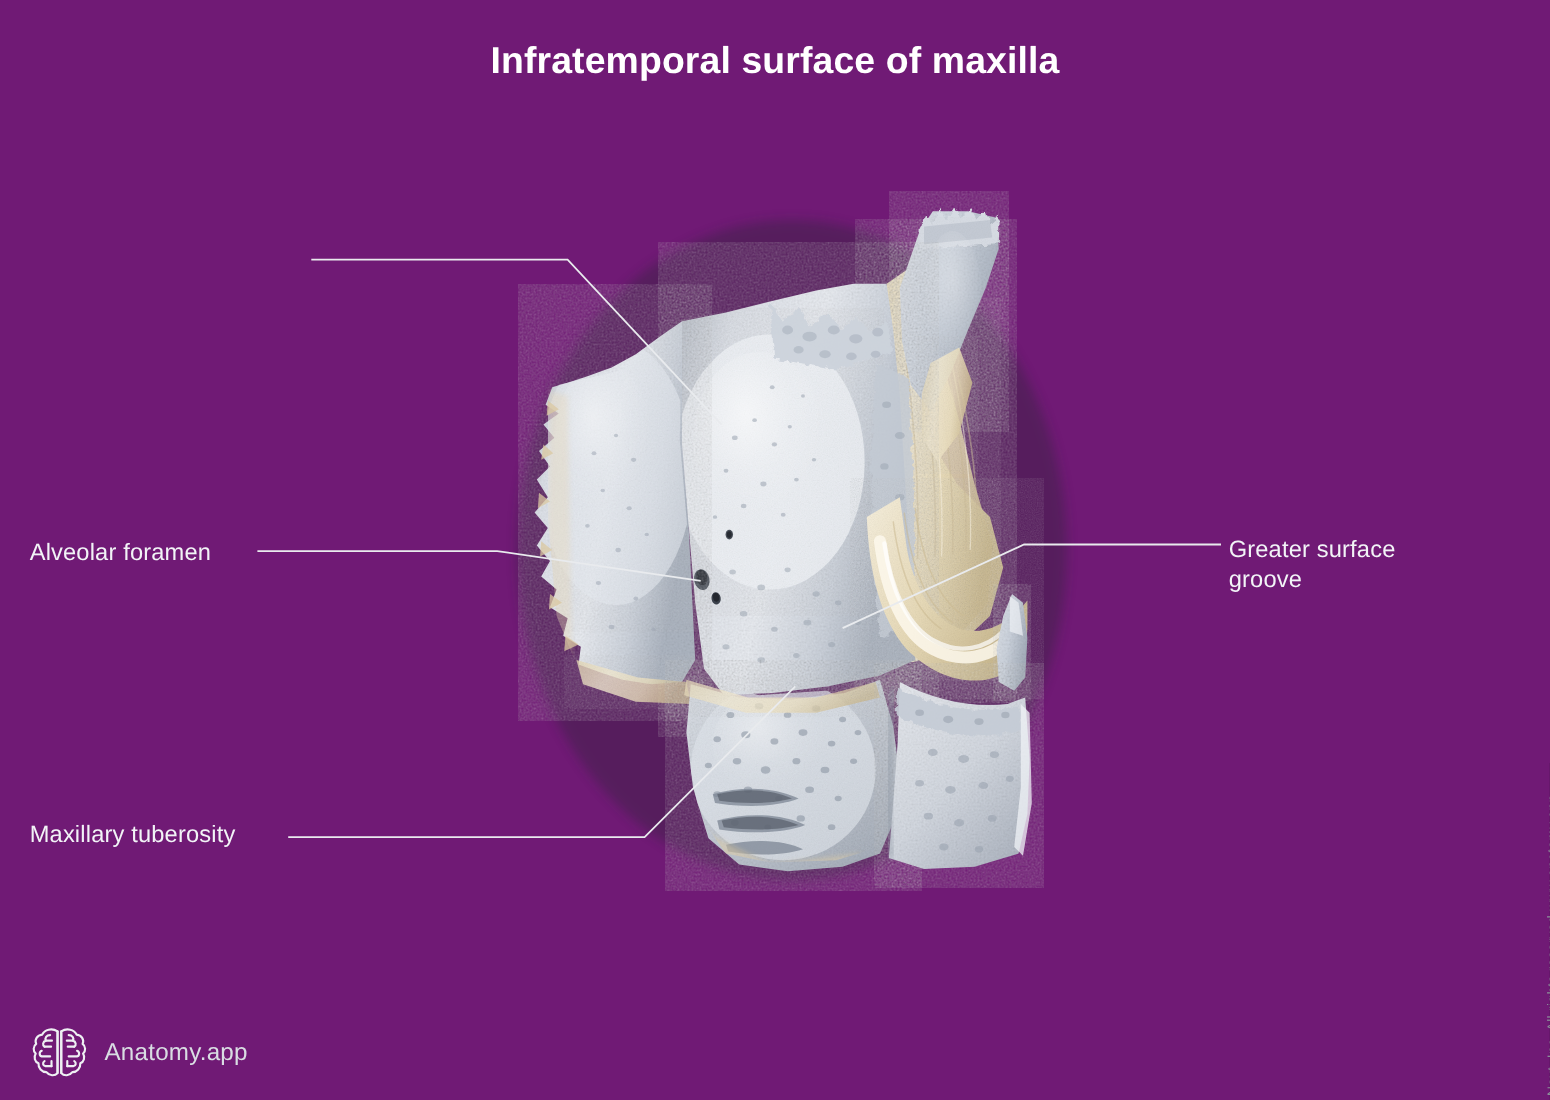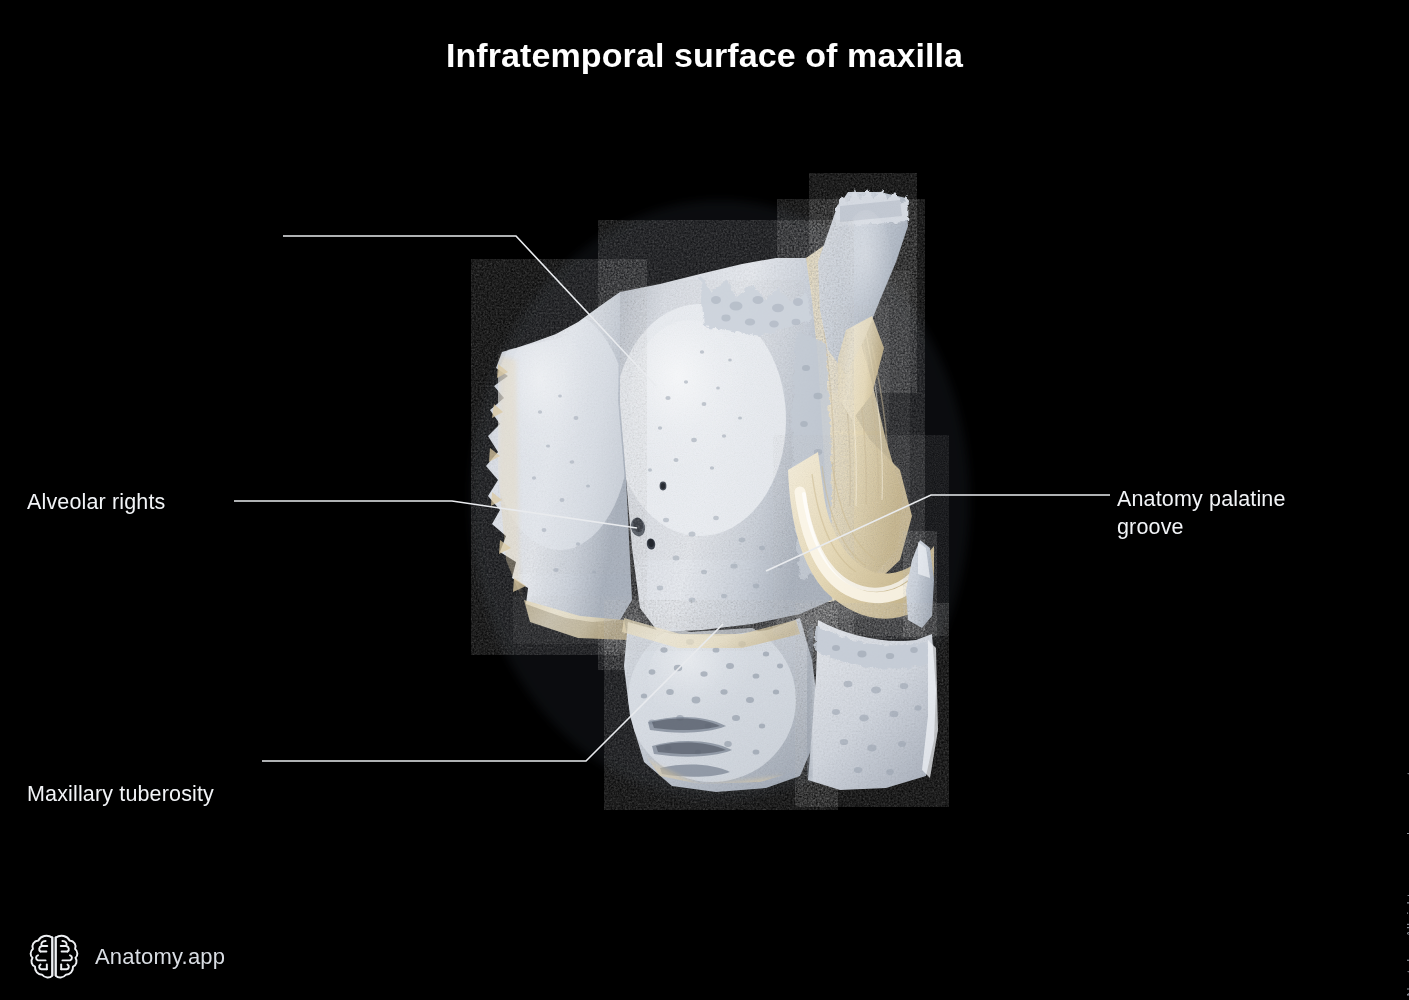--- a/index.html
+++ b/index.html
@@ -12,21 +12,21 @@
     height: 1000px;
     position: relative;
     overflow: hidden;
     font-family: "Liberation Sans", sans-serif;
     color: #ffffff;
   }
 
   #stage {
     position: absolute;
     inset: 0;
-    background: #000000;
+    background: #701a75;
   }
 
   
   .page-title {
     position: absolute;
     top: 36px;
     left: 0;
     width: 1409px;
     text-align: center;
     font-size: 34px;
@@ -42,21 +42,21 @@
     font-size: 21.5px;
     font-weight: 500;
     color: #f2f4f7;
     letter-spacing: 0.15px;
     line-height: 1.32;
     white-space: nowrap;
   }
   .label.right-col { text-align: left; }
   .label-l1 { left: 25px;  top: 224px; }
   .label-l2 { left: 27px;  top: 488px; }
-  .label-l3 { left: 27px;  top: 744px; margin-top: 36px; }
+  .label-l3 { left: 27px;  top: 744px; }
   .label-r1 { left: 1117px; top: 485px; white-space: normal; width: 220px; }
 
   
   .view-caption {
     position: absolute;
     left: 0;
     top: 946px;
     width: 1409px;
     text-align: center;
     font-size: 20.5px;
@@ -460,23 +460,23 @@
 
   <svg class="layer" viewBox="0 0 1409 1000" xmlns="http://www.w3.org/2000/svg">
     <path class="leader" d="M 283,236 L 516,236 L 656,386"></path>
     <path class="leader" d="M 234,501 L 452,501 L 637,528"></path>
     <path class="leader" d="M 262,761 L 586,761 L 723,624"></path>
     <path class="leader" d="M 1110,495 L 931,495 L 766,571"></path>
   </svg>
 
   <div class="page-title">Infratemporal surface of maxilla</div>
 
-  <div class="label label-l2">Alveolar rights</div>
+  <div class="label label-l2">Alveolar foramen</div>
   <div class="label label-l3">Maxillary tuberosity</div>
-  <div class="label label-r1 right-col">Anatomy palatine groove</div>
+  <div class="label label-r1 right-col">Greater surface groove</div>
 
 
   <div class="brand">
     <svg class="brand-logo" viewBox="0 0 64 64" xmlns="http://www.w3.org/2000/svg" fill="none" stroke="#eef0f3" stroke-width="2.3" stroke-linecap="round" stroke-linejoin="round">
 
       <path d="M30 9 C24 5 16 7 13.5 12.5 C8 13 5 18 7 22.5 C3.5 25 3.5 30.5 6.5 33
                C4 36.5 5.5 42 9.5 43.5 C9 48.5 13 53 18 53 C21 57 27 57.5 30 54 Z"></path>
       <path d="M30 9 L30 54"></path>
       <path d="M22 13 C18 13 16 16 17.5 19 C14 20 13.5 24 16 25.5"></path>
       <path d="M17.5 19 L24 19"></path>

